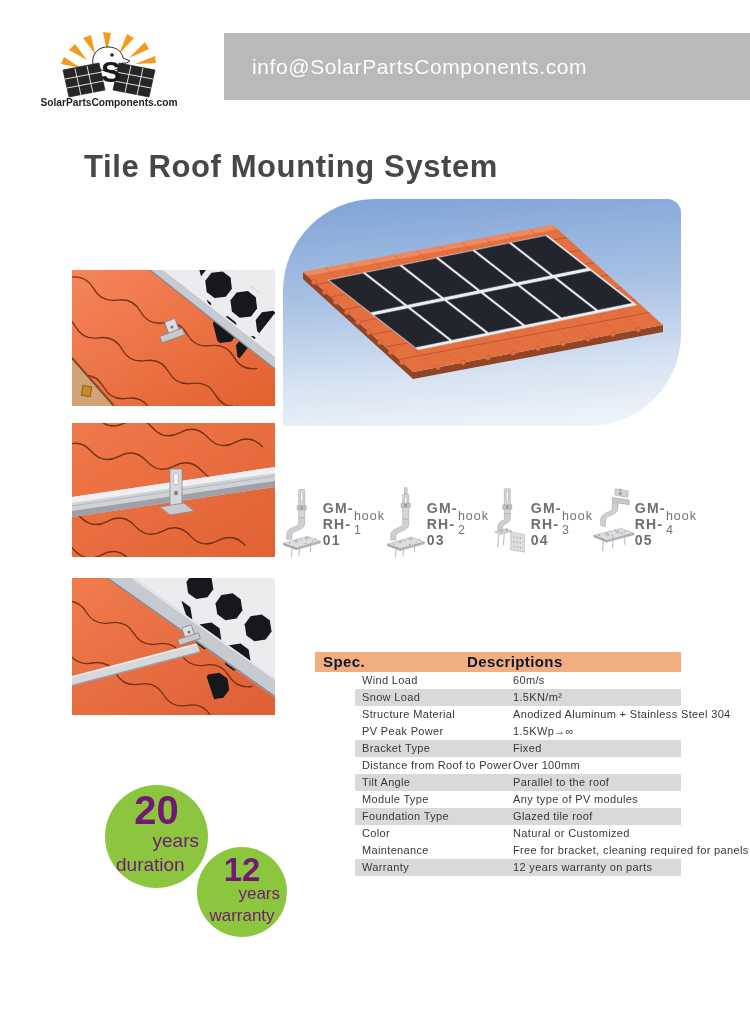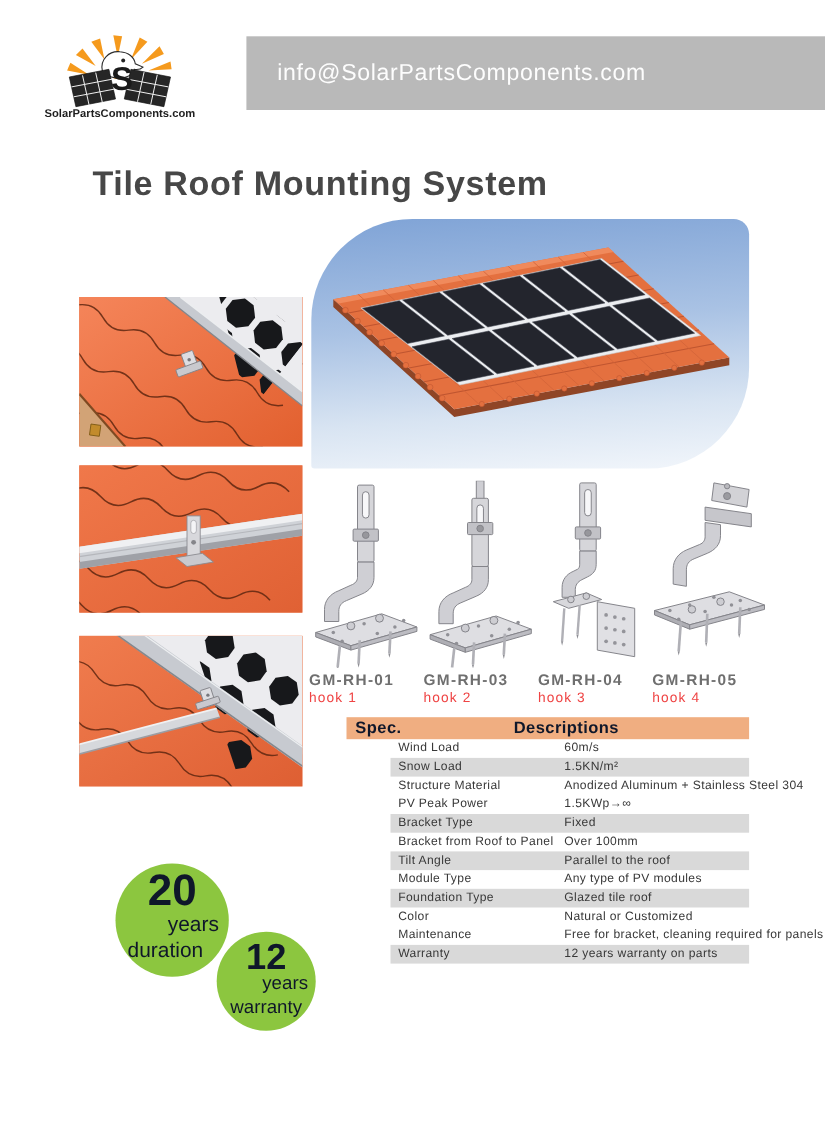--- a/index.html
+++ b/index.html
@@ -30,38 +30,38 @@
   }
   .hero svg { display:block; width:100%; height:100%; }
   
   .photo { position:absolute; left:72px; width:203px; overflow:hidden; background:#e96f42; }
   .photo svg { display:block; width:100%; height:100%; }
   #photo1 { top:270px; height:136px; }
   #photo2 { top:423px; height:134px; }
   #photo3 { top:578px; height:137px; }
   
   .hooks { position:absolute; left:281px; top:437px; width:416px; display:flex; }
-  .hook-item { width:104px; display:flex; flex-direction:column; align-items:flex-start; }
+  .hook-item { width:104px; display:flex; flex-direction:row; align-items:center; }
   .hook-item svg { width:104px; height:170px; display:block; }
   .hook-model { margin-top:3px; font-size:14px; font-weight:bold; color:#6f6f6f; letter-spacing:1.2px; }
-  .hook-name  { margin-top:1px; font-size:12.5px; color:#ef4444; letter-spacing:1px; }
+  .hook-name  { margin-top:1px; font-size:12.5px; color:#737373; letter-spacing:1px; }
   
   .spec-table { position:absolute; left:315px; top:652px; width:366px; }
   .spec-head {
     position:relative; height:20px; background:#f0ae81; color:#0f172a;
     font-size:15px; font-weight:bold; letter-spacing:.4px; line-height:20px;
   }
   .spec-head .h1 { position:absolute; left:8px; }
   .spec-head .h2 { position:absolute; left:152px; }
   .spec-row { position:relative; height:17px; font-size:11px; letter-spacing:.35px; line-height:17px; color:#383838;margin-left:40px; }
   .spec-row.alt { background:#d9d9d9; }
   .spec-label { position:absolute; left:7px; white-space:nowrap; }
   .spec-value { position:absolute; left:158px; white-space:nowrap; }
   
-  .badge { position:absolute; border-radius:50%; background:#8cc63f; color:#0f172a; }
+  .badge { position:absolute; border-radius:50%; background:#8cc63f; color:#701a75; }
   .badge-20 { left:105px; top:785px; width:103px; height:103px; }
   .badge-12 { left:197px; top:847px; width:90px; height:90px; }
   .badge .num { position:absolute; left:0; right:0; text-align:center; font-weight:bold; }
   .badge-20 .num { top:3px; font-size:40px; }
   .badge-12 .num { top:4px; font-size:33px; }
   .badge .unit { position:absolute; font-size:19px; }
   .badge-20 .unit { right:9px; top:45px; }
   .badge-12 .unit { right:7px; top:37px; font-size:17px; }
   .badge .lbl { position:absolute; font-size:19px; }
   .badge-20 .lbl { left:11px; top:69px; }
@@ -460,21 +460,21 @@
       <span class="spec-label">PV Peak Power</span>
       <span class="spec-value">1.5KWp→∞</span>
     </div>
 
     <div class="spec-row alt">
       <span class="spec-label">Bracket Type</span>
       <span class="spec-value">Fixed</span>
     </div>
 
     <div class="spec-row">
-      <span class="spec-label">Bracket from Roof to Panel</span>
+      <span class="spec-label">Distance from Roof to Power</span>
       <span class="spec-value">Over 100mm</span>
     </div>
 
     <div class="spec-row alt">
       <span class="spec-label">Tilt Angle</span>
       <span class="spec-value">Parallel to the roof</span>
     </div>
 
     <div class="spec-row">
       <span class="spec-label">Module Type</span>

